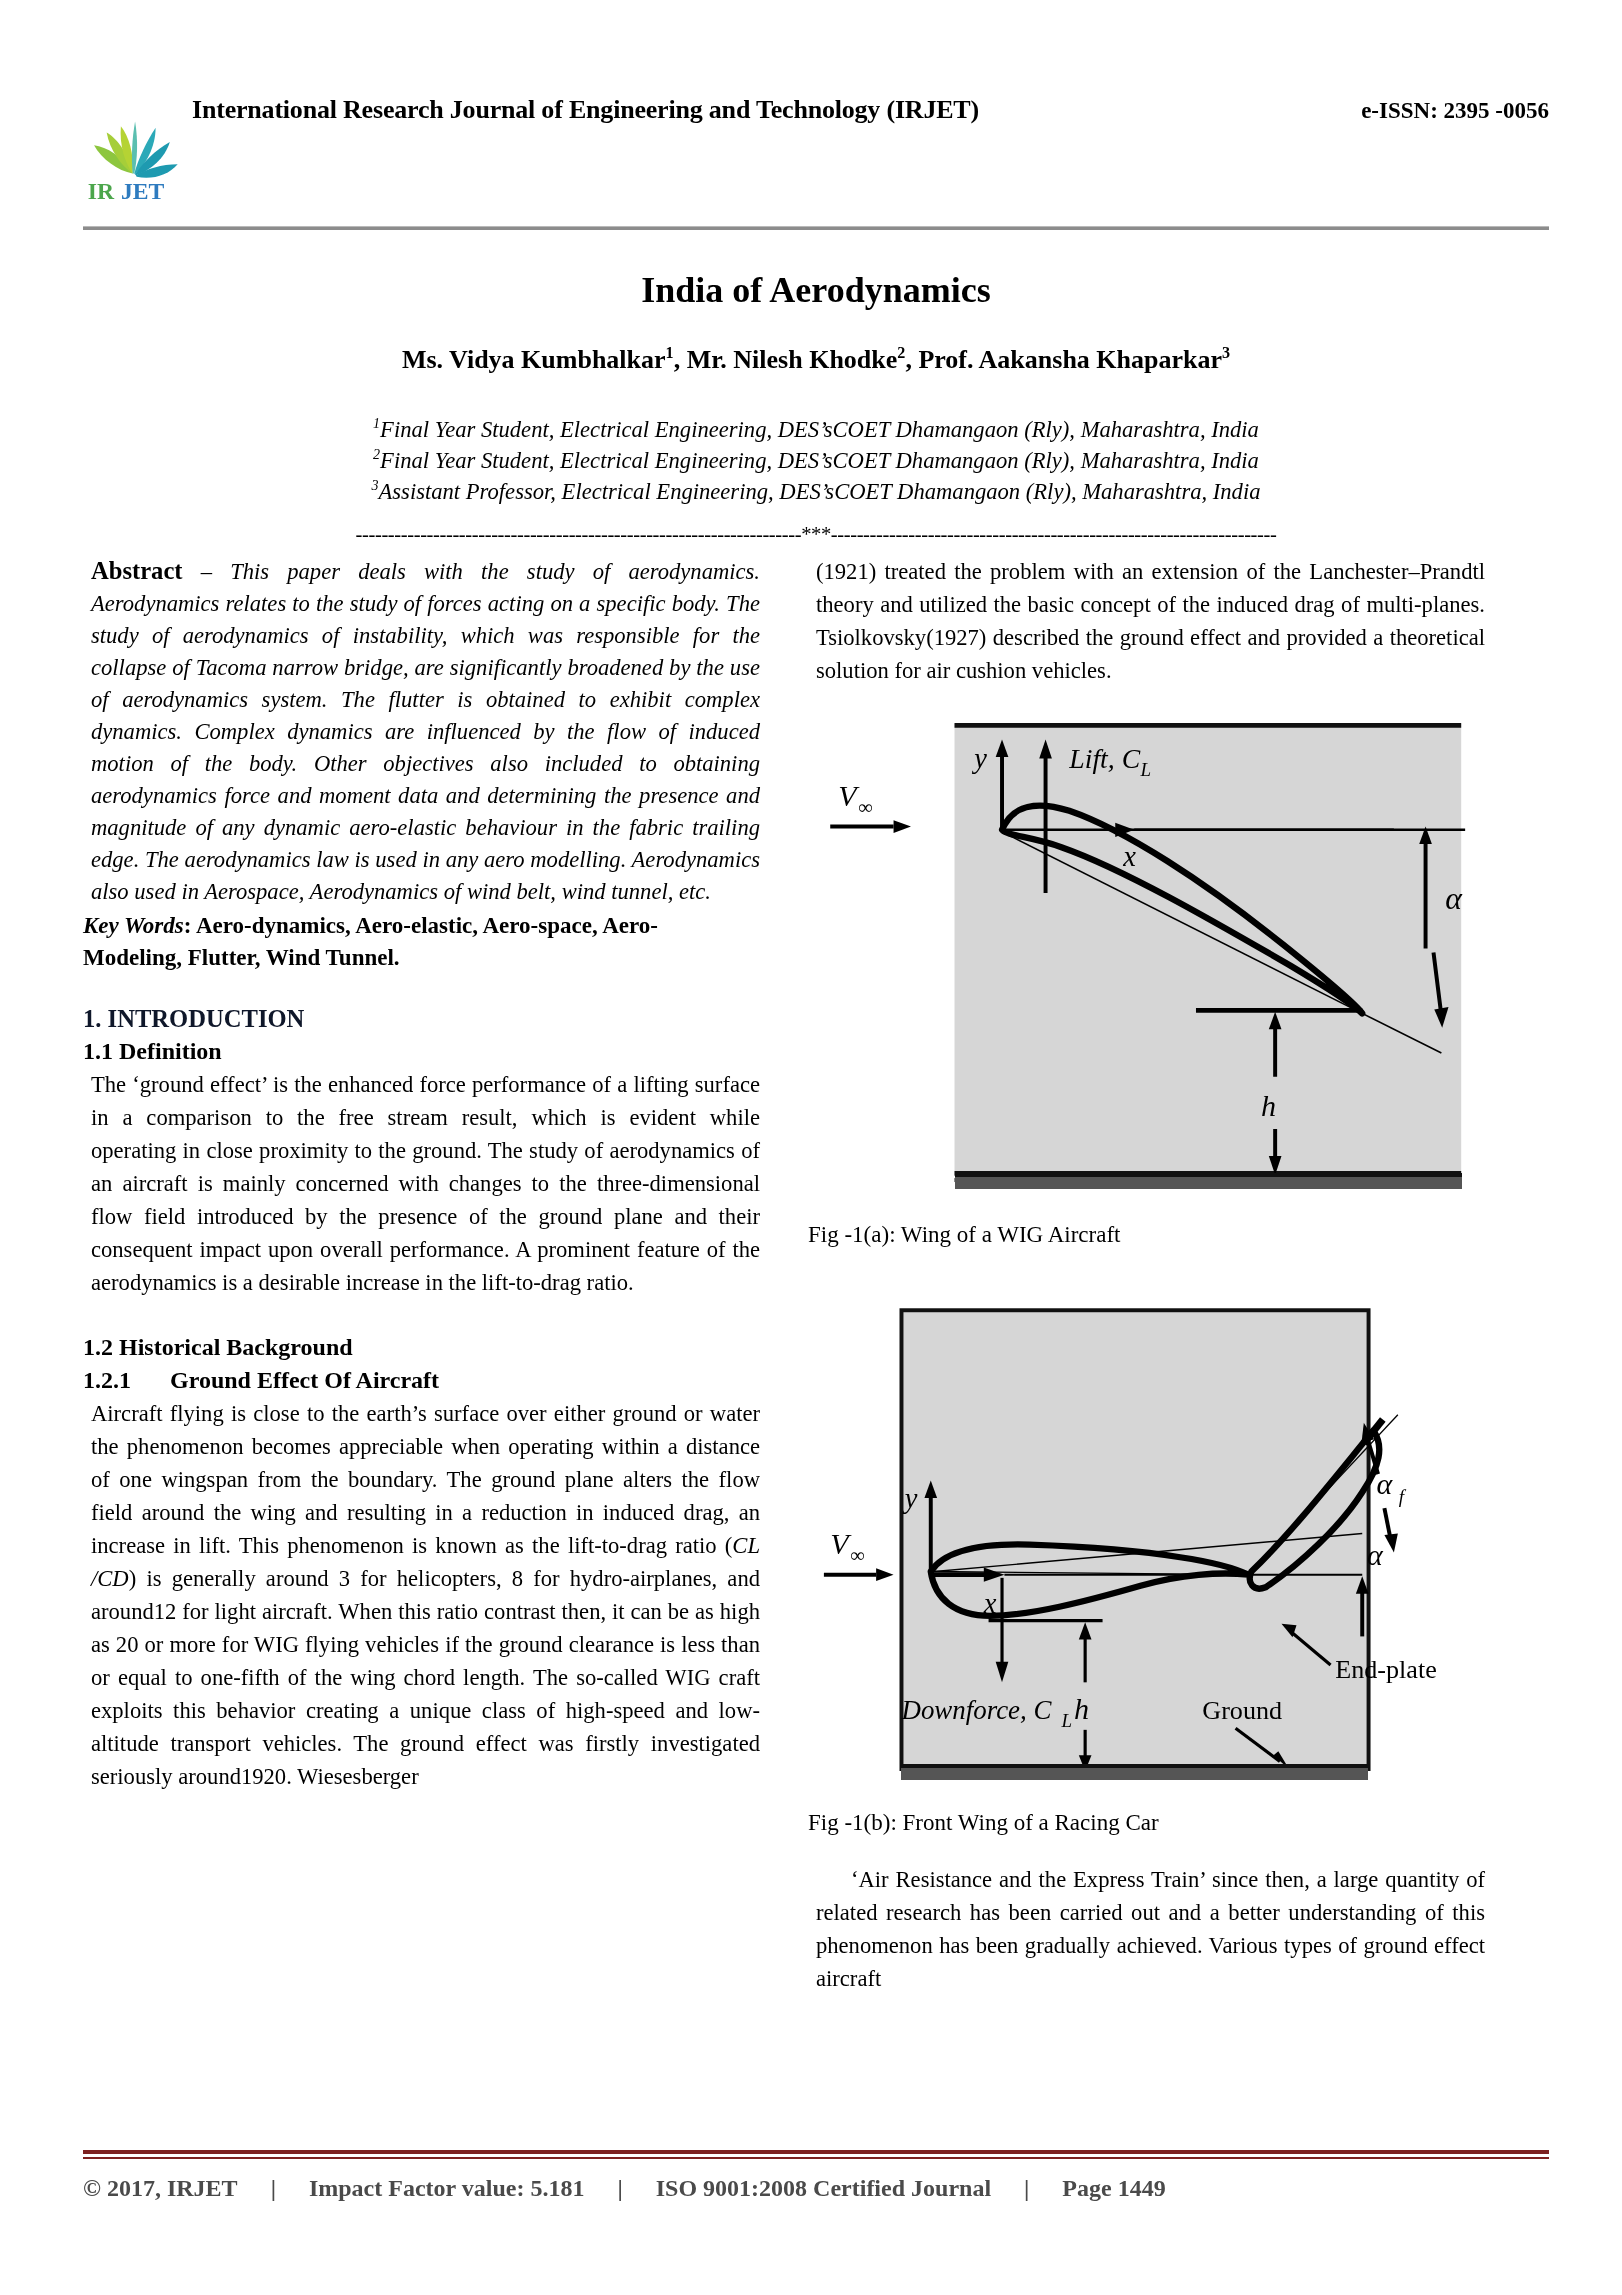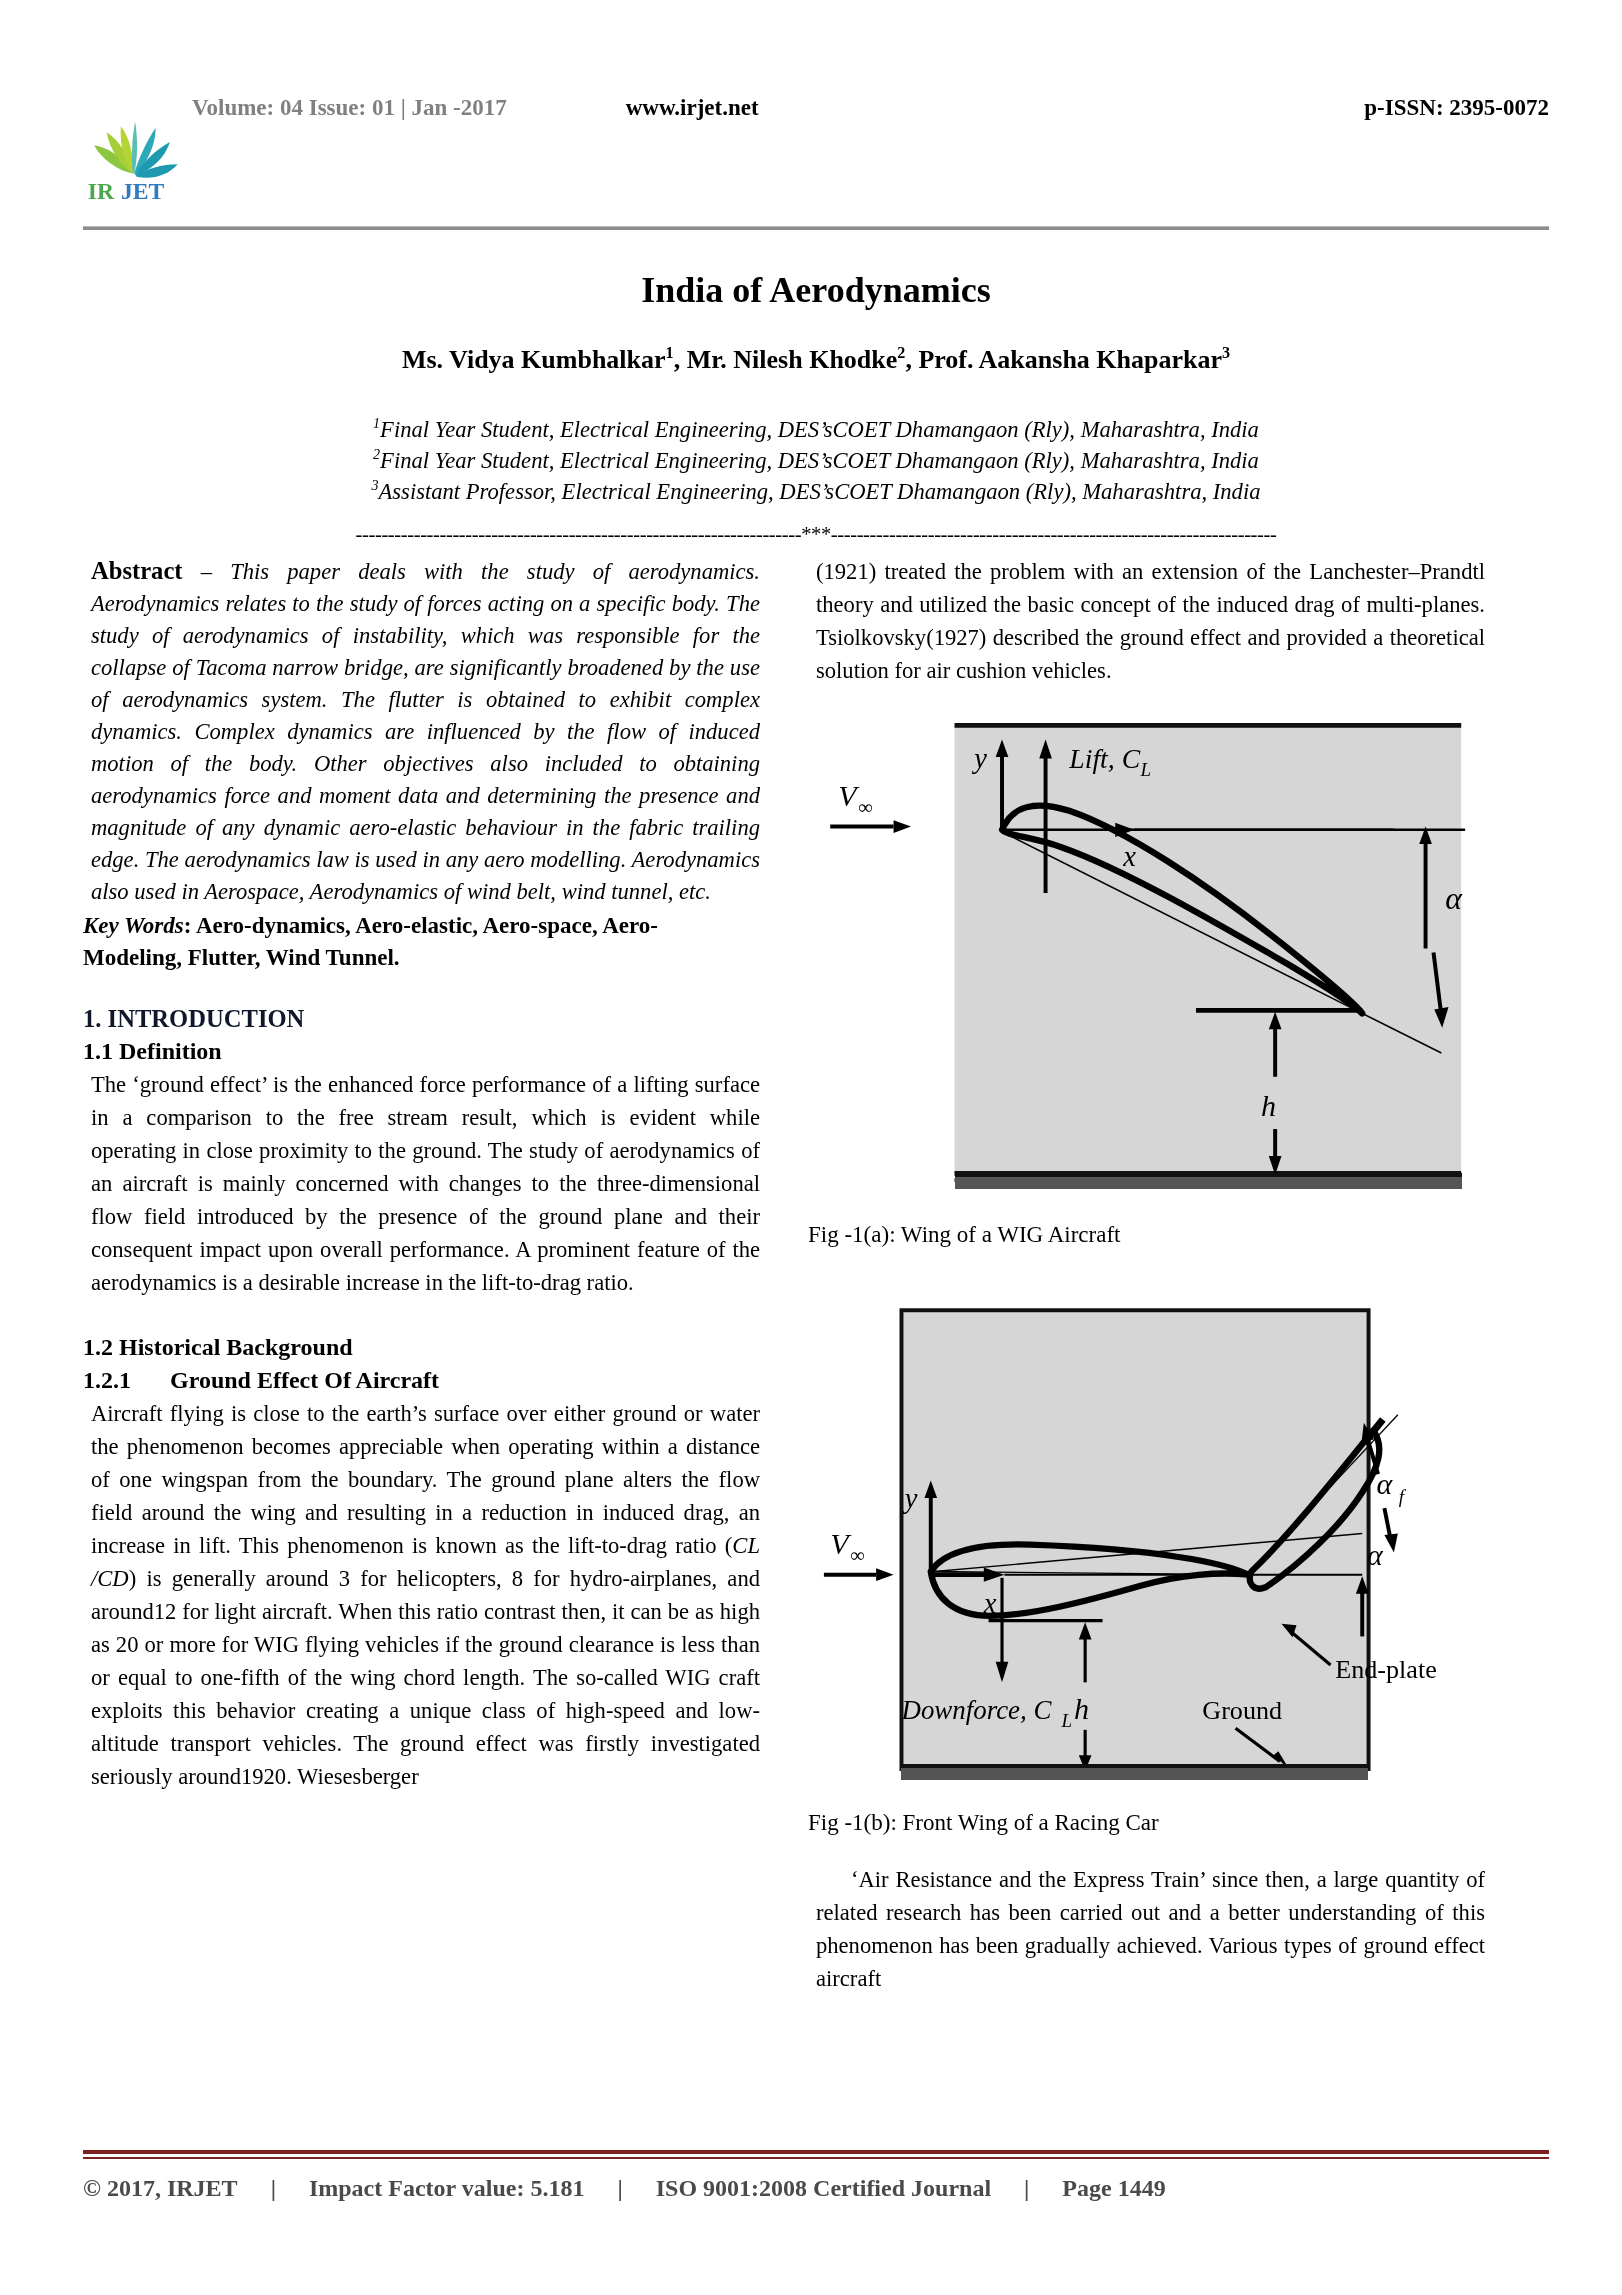--- a/index.html
+++ b/index.html
@@ -189,25 +189,23 @@
           <path d="M65 92 C70 74 80 52 92 34 C92 58 80 80 66 93 Z" fill="#2BA9B8"></path>
           <path d="M66 93 C76 78 92 62 110 52 C104 72 86 88 67 94 Z" fill="#1E9AB0"></path>
           <path d="M67 94 C80 86 100 80 120 80 C108 94 88 100 68 96 Z" fill="#1E9AB0"></path>
 
           <text x="6" y="124" font-family="Liberation Serif, serif" font-size="30" font-weight="bold" fill="#4CA64C">IR</text>
           <text x="48" y="124" font-family="Liberation Serif, serif" font-size="30" font-weight="bold" fill="#2E7BBF">JET</text>
         </svg>
       </div>
 
       <div class="mast-text">
-        <div class="mast-row2">
-          <span class="volume">Volume: 04 Issue: 01 | Jan -2017</span>
-          <span class="site">www.irjet.net</span>
-          <span class="mast-spacer"></span>
-          <span class="pissn">p-ISSN: 2395-0072</span>
+        <div class="mast-row1">
+          <span class="journal-title">International Research Journal of Engineering and Technology (IRJET)</span>
+          <span class="eissn">e-ISSN: 2395 -0056</span>
         </div>
       </div>
     </div>
 
     <div class="header-rule"></div>
 
     <div class="paper-title">India of Aerodynamics</div>
 
     <div class="authors">
       <span>Ms. Vidya Kumbhalkar</span><sup>1</sup><span>, </span><span>Mr. Nilesh Khodke</span><sup>2</sup><span>, </span><span>Prof. Aakansha Khaparkar</span><sup>3</sup>

